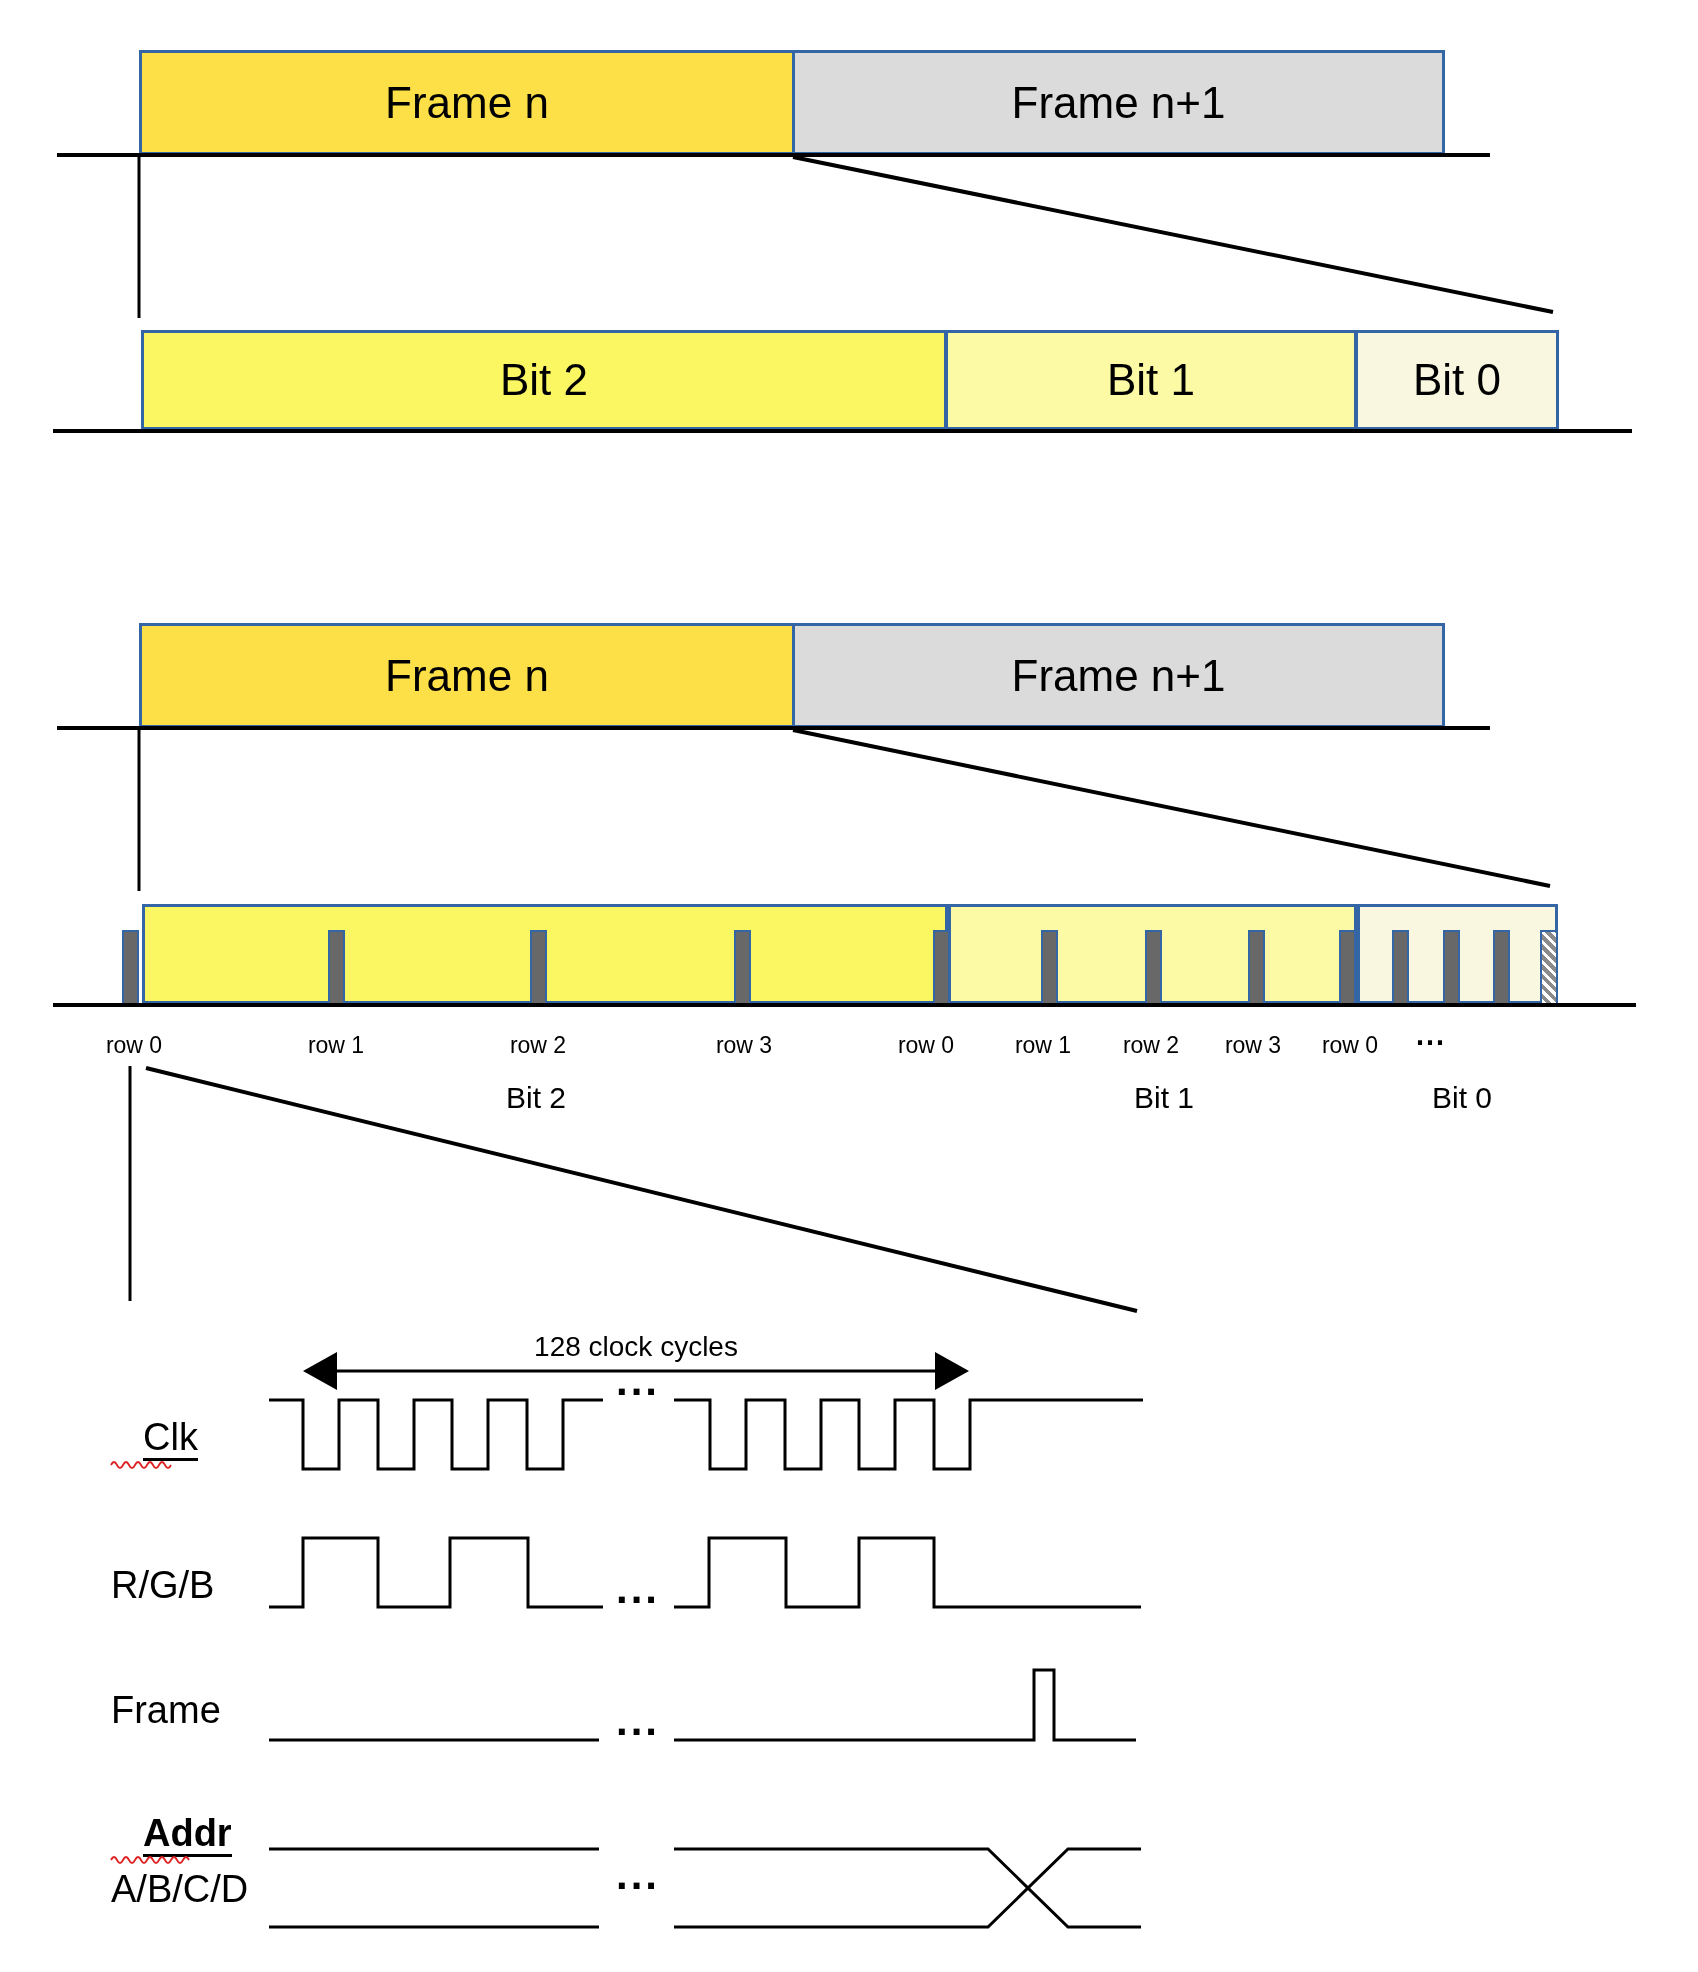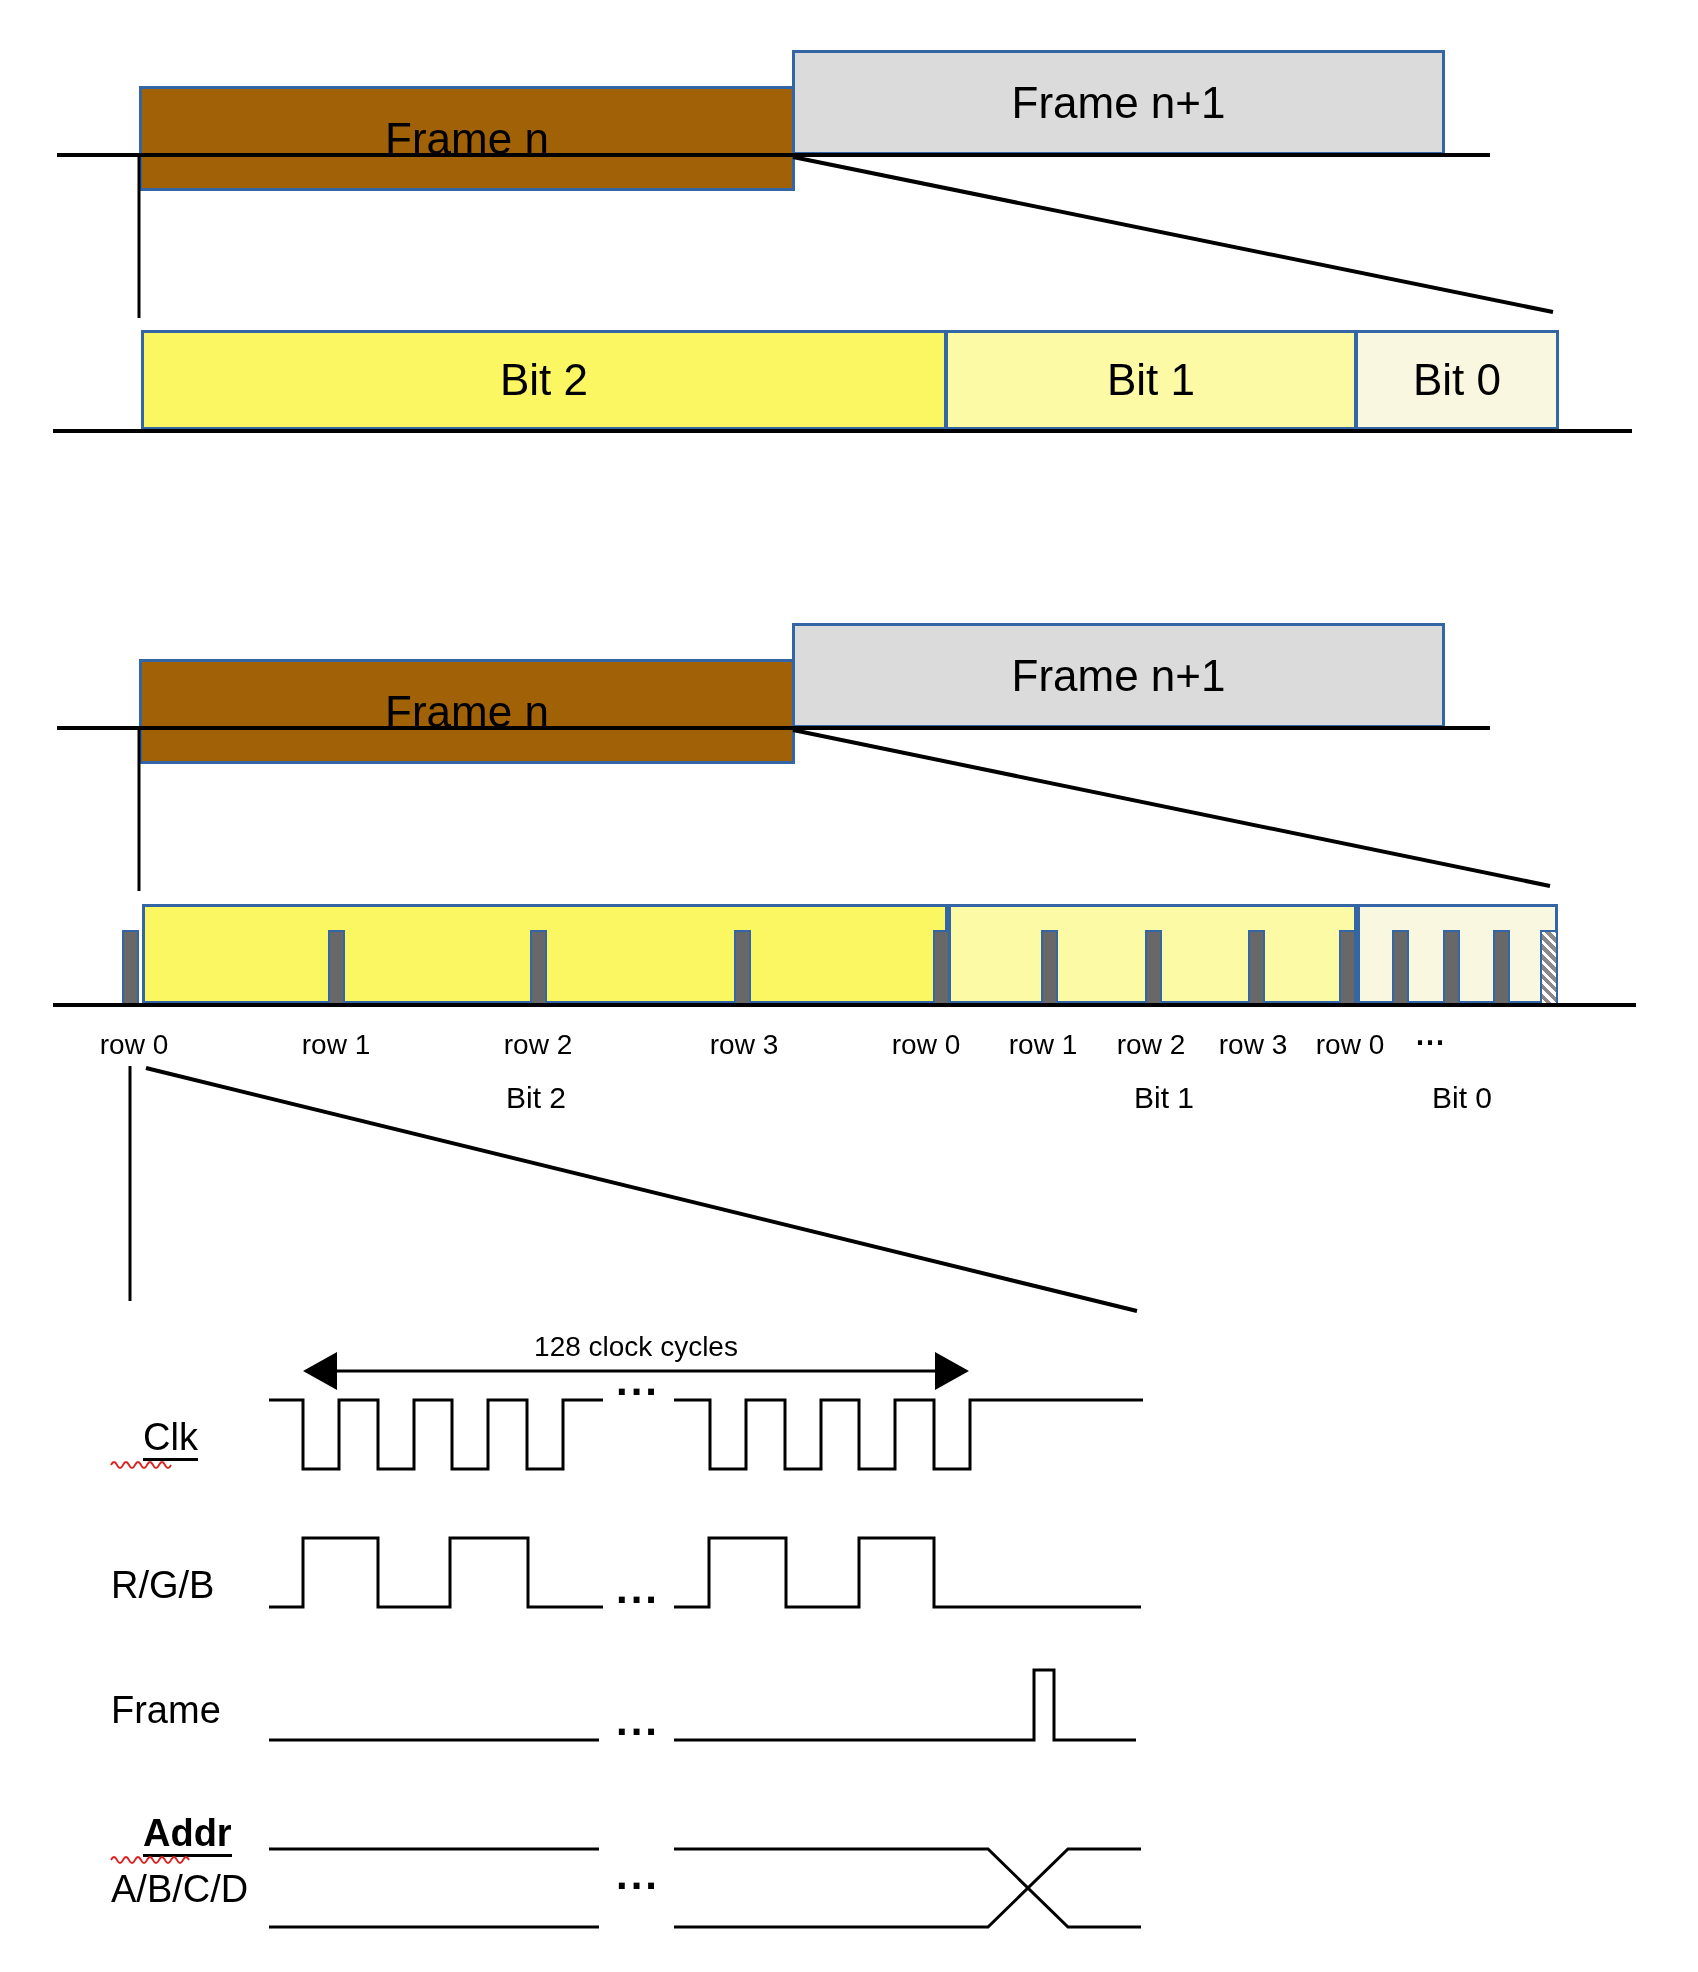--- a/index.html
+++ b/index.html
@@ -6,21 +6,21 @@
   #canvas{
     position:relative;width:1698px;height:1972px;background:#ffffff;
     font-family:"Liberation Sans", sans-serif;color:#000;overflow:hidden;
   }
   
   .frame-box{
     position:absolute;height:105px;box-sizing:border-box;
     border:3px solid #3465A4;display:flex;align-items:center;justify-content:center;
     font-size:44px;
   }
-  .frame-n{background:#a16207;margin-top:36px;}
+  .frame-n{background:#fde047;}
   .frame-n1{background:#DBDBDB;}
   
   .bit-box{
     position:absolute;height:100px;box-sizing:border-box;
     border:3px solid #3465A4;display:flex;align-items:center;justify-content:center;
     font-size:44px;
   }
   
   .bar-region{
     position:absolute;height:100px;box-sizing:border-box;border:3px solid #3465A4;
@@ -33,21 +33,21 @@
     position:absolute;top:930px;width:17px;height:75px;box-sizing:border-box;
     background:#686868;border:2px solid #3465A4;
   }
   .tick-hatched{
     position:absolute;top:930px;width:18px;height:75px;box-sizing:border-box;
     border:2px solid #3465A4;
     background:repeating-linear-gradient(45deg,#ffffff 0 3px,#8a8a8a 3px 7px);
   }
   .row-label{
     position:absolute;top:1030px;transform:translateX(-50%);
-    font-size:28px;line-height:30px;white-space:nowrap;
+    font-size:23px;line-height:30px;white-space:nowrap;
   }
   .bit-label-mid{
     position:absolute;top:1082px;transform:translateX(-50%);
     font-size:30px;line-height:32px;white-space:nowrap;
   }
   .cycles-label{
     position:absolute;top:1332px;transform:translateX(-50%);
     font-size:28px;line-height:30px;white-space:nowrap;
   }
   .sig-label{

